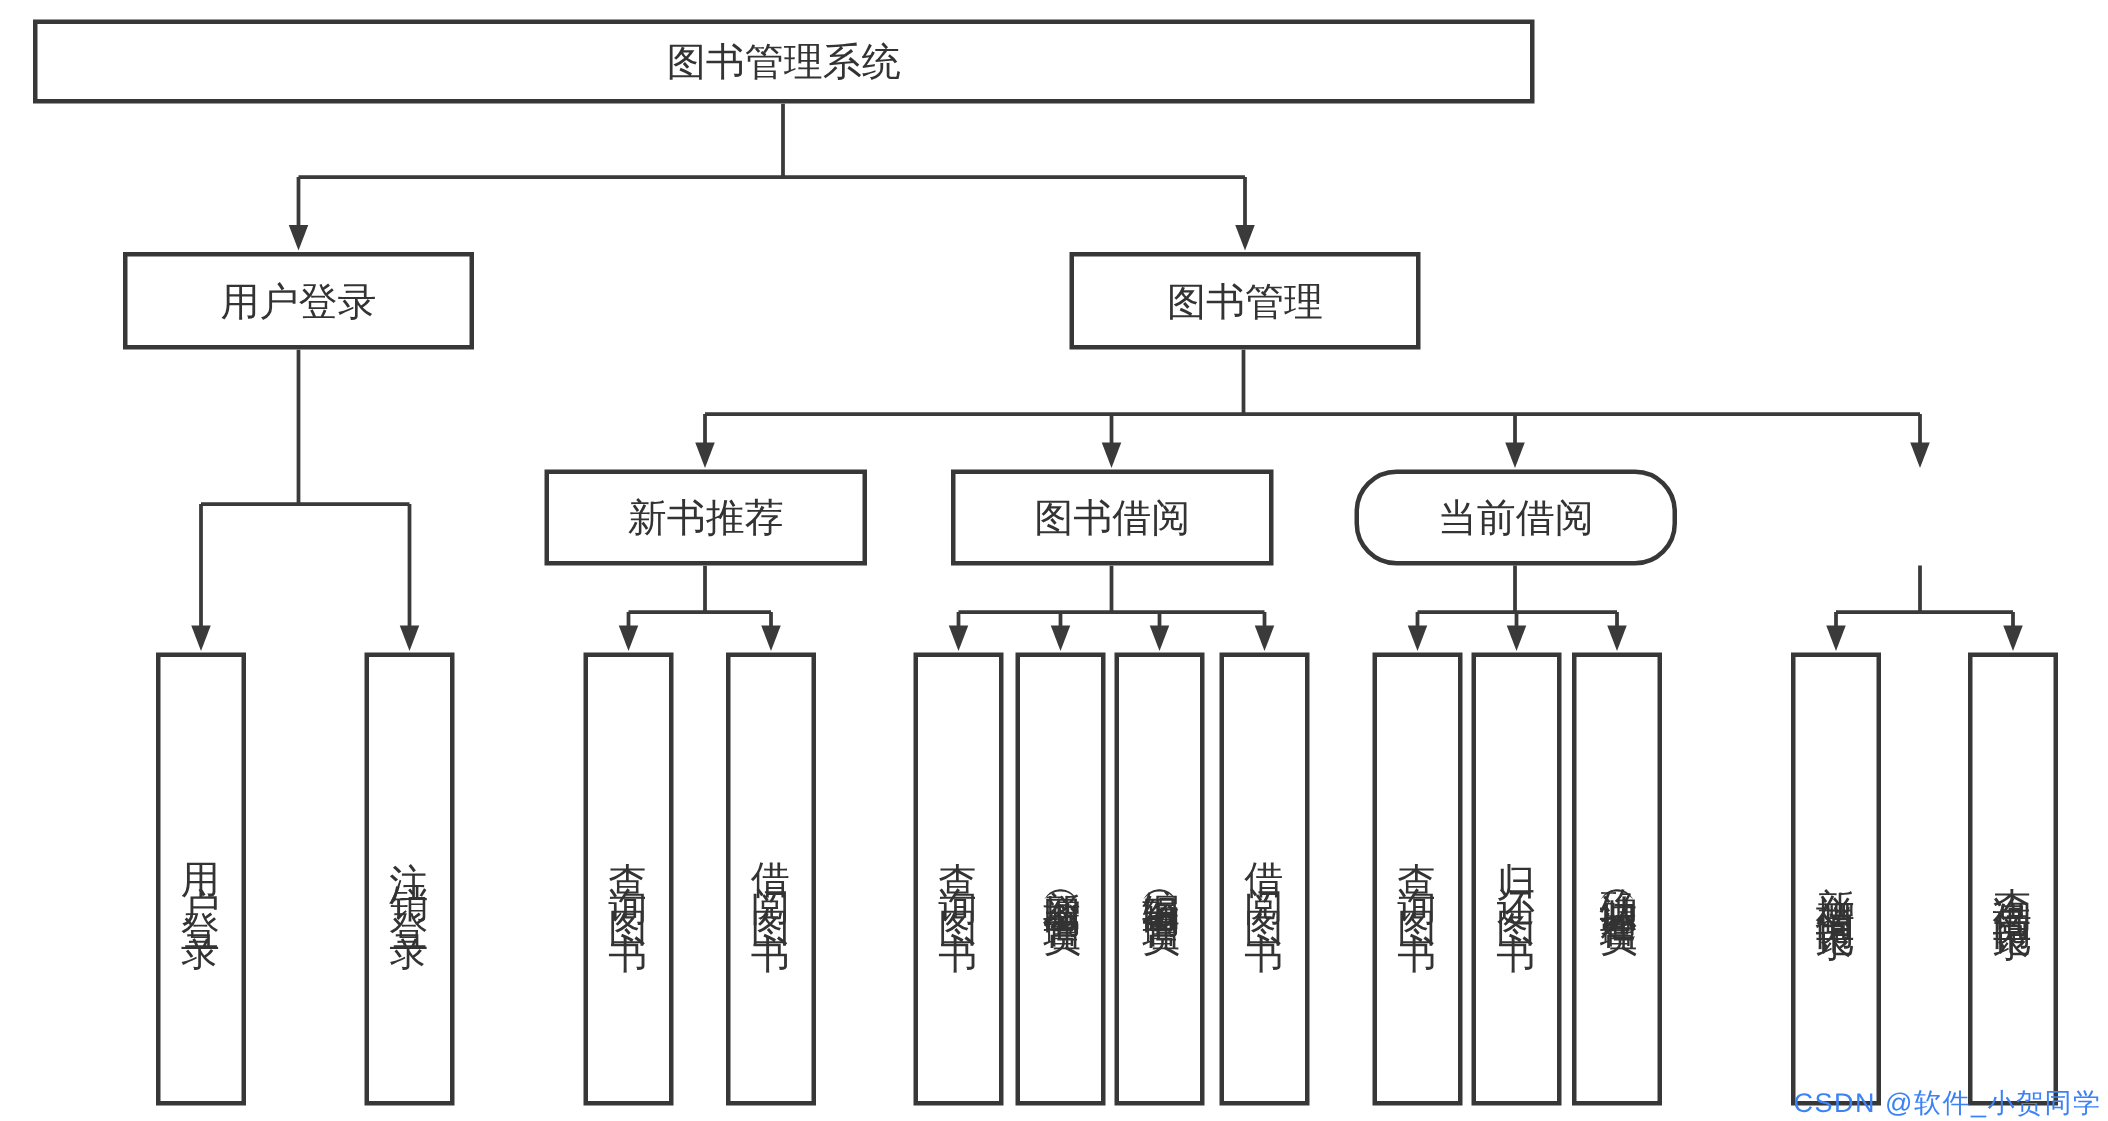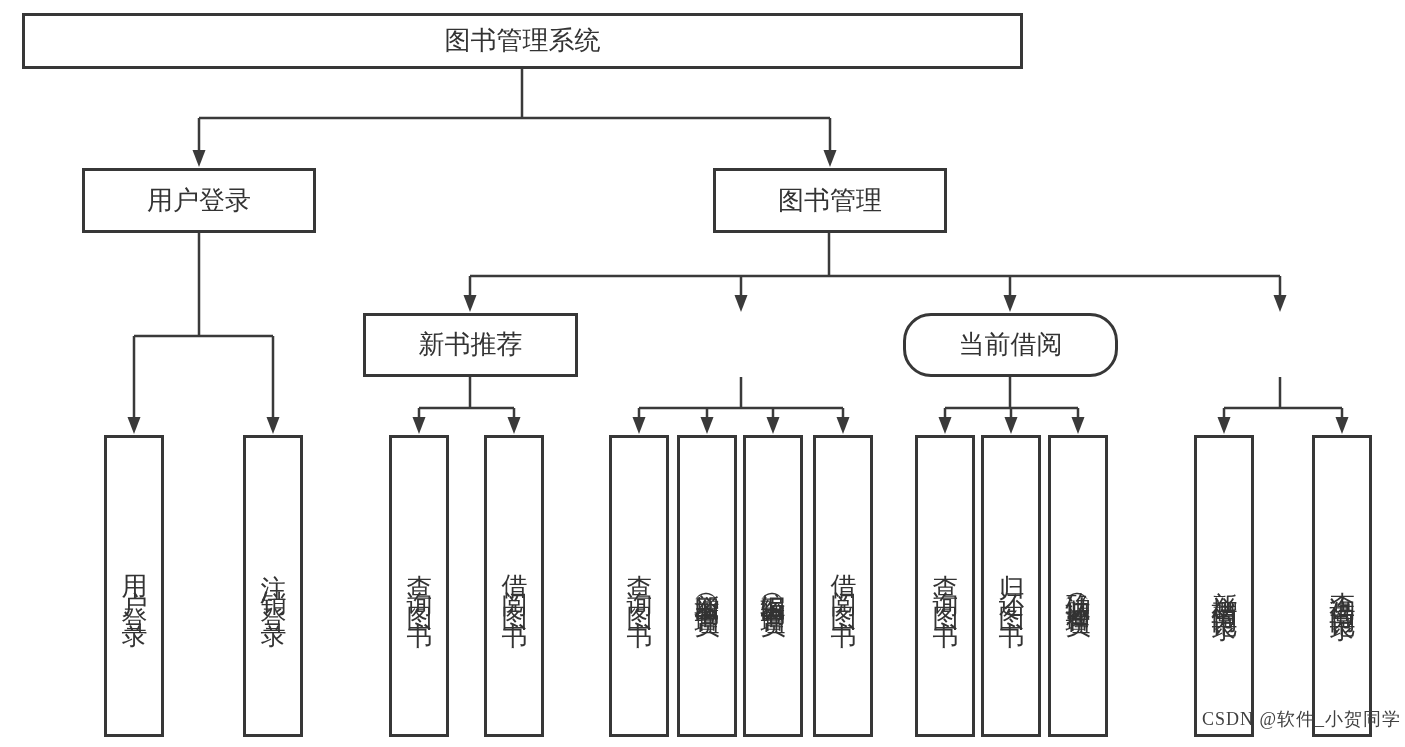--- a/index.html
+++ b/index.html
@@ -1,20 +1,20 @@
 <!DOCTYPE html>
 <html><head>
 <meta charset="utf-8">
 <style>
   html,body{margin:0;padding:0;background:#ffffff;}
   body{
     width:1405px;height:747px;position:relative;overflow:hidden;
     font-family:"Liberation Sans","DejaVu Sans",sans-serif;
   }
-  .canvas{position:absolute;left:0;top:0;width:1405px;height:747px;background:#ffffff;font-family:Liberation Serif, serif;}
+  .canvas{position:absolute;left:0;top:0;width:1405px;height:747px;background:#ffffff;}
   svg.connectors{position:absolute;left:0;top:0;z-index:1;}
   .box{
     position:absolute;box-sizing:border-box;z-index:2;
     border:3px solid #373737;background:#ffffff;
     display:flex;align-items:center;justify-content:center;
     color:#333333;font-size:26px;line-height:1;white-space:nowrap;
   }
   .root-box {left:22px; top:13px; width:1001px; height:56px;}
   .lv2      {top:168px; width:234px; height:65px;}
   .lv2.a    {left:82px;}
@@ -28,22 +28,22 @@
   .leaf.p7{left:743px;}  .leaf.p8{left:813px;}
   .leaf.p9{left:915px;}  .leaf.p10{left:981px;} .leaf.p11{left:1048px;}
   .leaf.p12{left:1194px;} .leaf.p13{left:1312px;}
   .v-text{
     writing-mode:vertical-rl;text-orientation:mixed;
     letter-spacing:16px;font-size:26px;color:#333333;
   }
   .v-text.mid{letter-spacing:5px;}
   .v-text.compact{letter-spacing:3px;font-size:25px;}
   .watermark{
-    position:absolute;right:4px;bottom:16px;z-index:3;
-    font-size:18px;letter-spacing:1px;color:#404040;
+    position:absolute;right:4px;bottom:0;z-index:3;
+    font-size:18px;letter-spacing:1px;color:#3b82f6;
   }
 </style>
 </head>
 <body>
 
 <div class="canvas">
 
   <svg class="connectors" width="1405" height="747" viewBox="0 0 1405 747">
     <g stroke="#3a3a3a" stroke-width="2.5" fill="none">
       <path d="M522 69 V118 M199 118 H830 M199 118 V153 M830 118 V153"></path>
@@ -84,20 +84,23 @@
   <div class="box lv2 a">
     <span>用户登录</span>
   </div>
   <div class="box lv2 b">
     <span>图书管理</span>
   </div>
 
   <div class="box lv3 a">
     <span>新书推荐</span>
   </div>
+  <div class="box lv3 b">
+    <span>图书借阅</span>
+  </div>
   <div class="box lv3 c">
     <span>当前借阅</span>
   </div>
 
   <div class="box leaf p1">
     <span class="v-text">用户登录</span>
   </div>
   <div class="box leaf p2">
     <span class="v-text">注销登录</span>
   </div>

